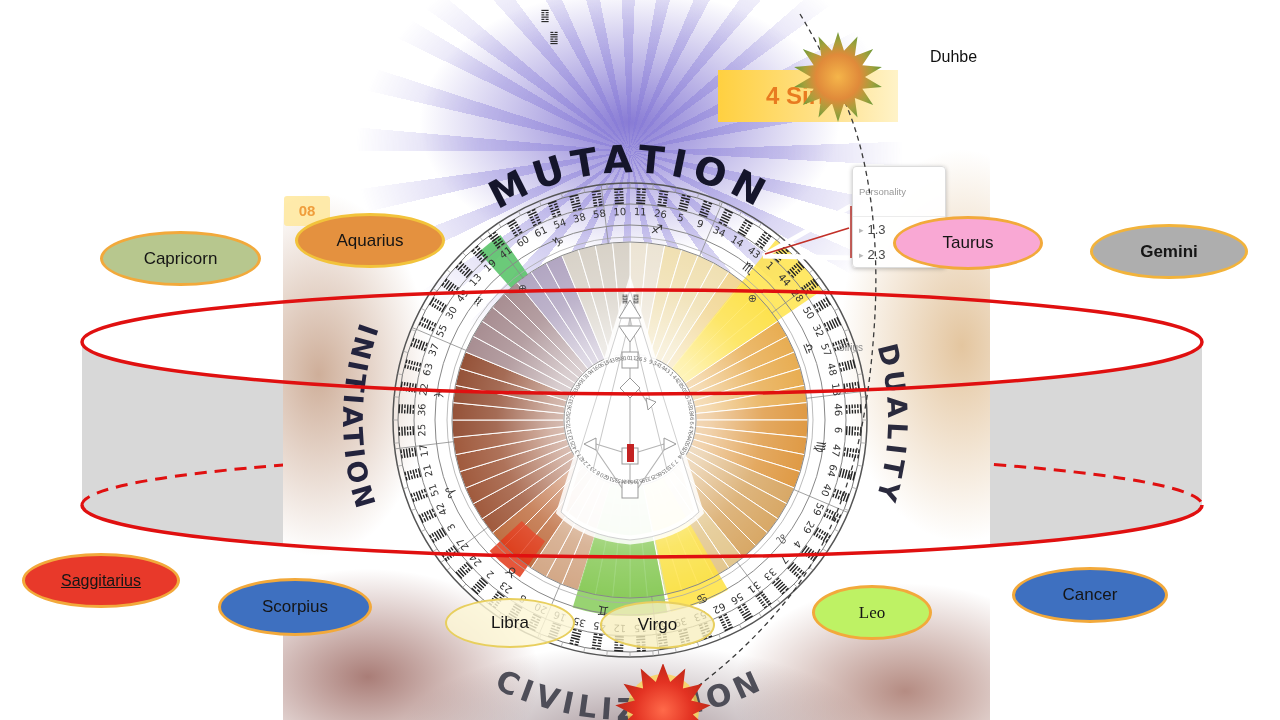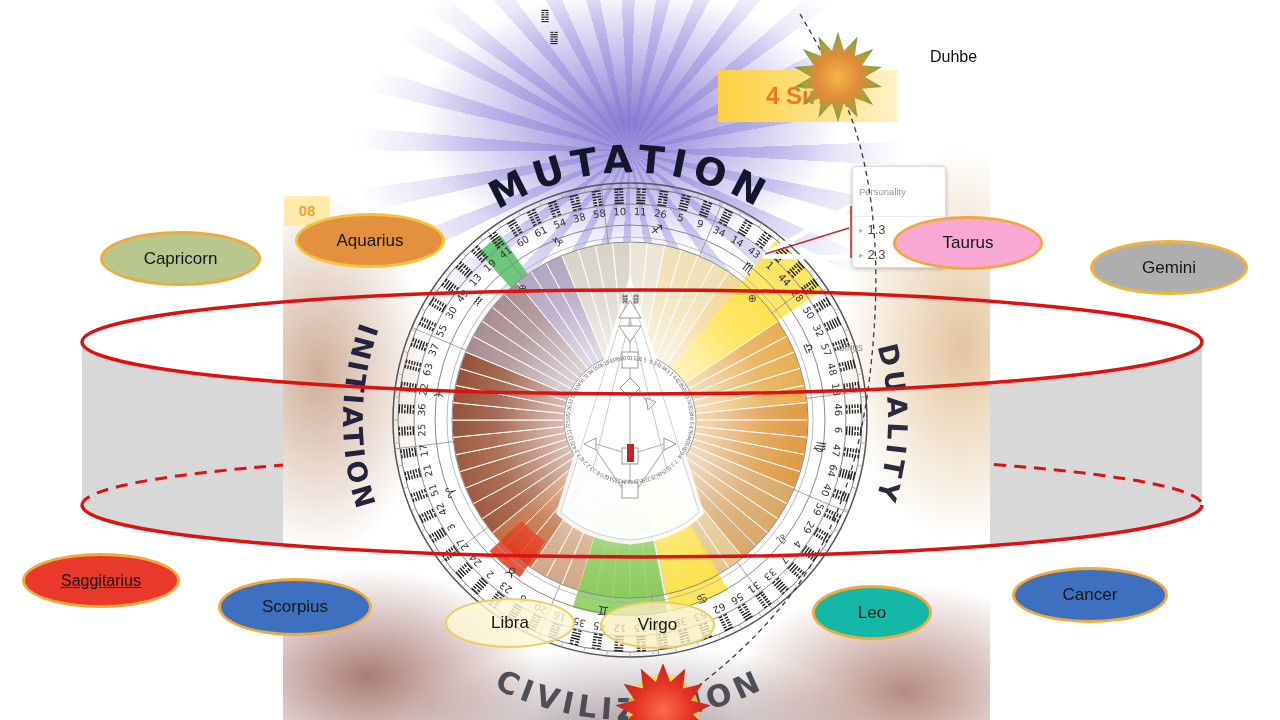--- a/index.html
+++ b/index.html
@@ -85,21 +85,21 @@
 
   
   .oval {
     position:absolute; z-index:40; border:3px solid #f2a93b; border-radius:50%;
     display:flex; align-items:center; justify-content:center;
     font-size:17px; color:#151515;
   }
   .capricorn   { left:100px;  top:231px; width:161px; height:55px; }
   .aquarius    { left:295px;  top:213px; width:150px; height:55px; }
   .taurus      { left:893px;  top:216px; width:150px; height:54px; }
-  .gemini      { left:1090px; top:240px; width:158px; height:55px; }
+  .gemini      { left:1090px; top:224px; width:158px; height:55px;font-weight:bold; }
   .saggitarius { left:22px;   top:553px; width:158px; height:55px; font-size:16px; }
   .scorpius    { left:218px;  top:578px; width:154px; height:58px; }
   .libra       { left:445px;  top:598px; width:130px; height:50px; border-width:2px; }
   .virgo       { left:600px;  top:601px; width:115px; height:48px; border-width:2px; }
   .leo         { left:812px;  top:585px; width:120px; height:55px; }
   .cancer      { left:1012px; top:567px; width:156px; height:56px; }
 </style>
 </head>
 <body>
 
@@ -1299,18 +1299,18 @@
   </div>
 <div class="oval scorpius" style="background: rgb(62, 112, 192); border-color: rgb(242, 169, 59);">
     <span>Scorpius</span>
   </div>
 <div class="oval libra" style="background: rgba(252, 246, 214, 0.82); border-color: rgb(232, 207, 94);">
     <span>Libra</span>
   </div>
 <div class="oval virgo" style="background: rgba(247, 238, 190, 0.78); border-color: rgb(232, 207, 94);">
     <span>Virgo</span>
   </div>
-<div class="oval leo" style="background: #14b8a6; border-color: rgb(242, 169, 59);">
+<div class="oval leo" style="background: #bef264; border-color: rgb(242, 169, 59); font-family: Liberation Serif, serif;">
     <span>Leo</span>
   </div>
 <div class="oval cancer" style="background: rgb(62, 112, 192); border-color: rgb(242, 169, 59);">
     <span>Cancer</span>
   </div>
 
 </body></html>

